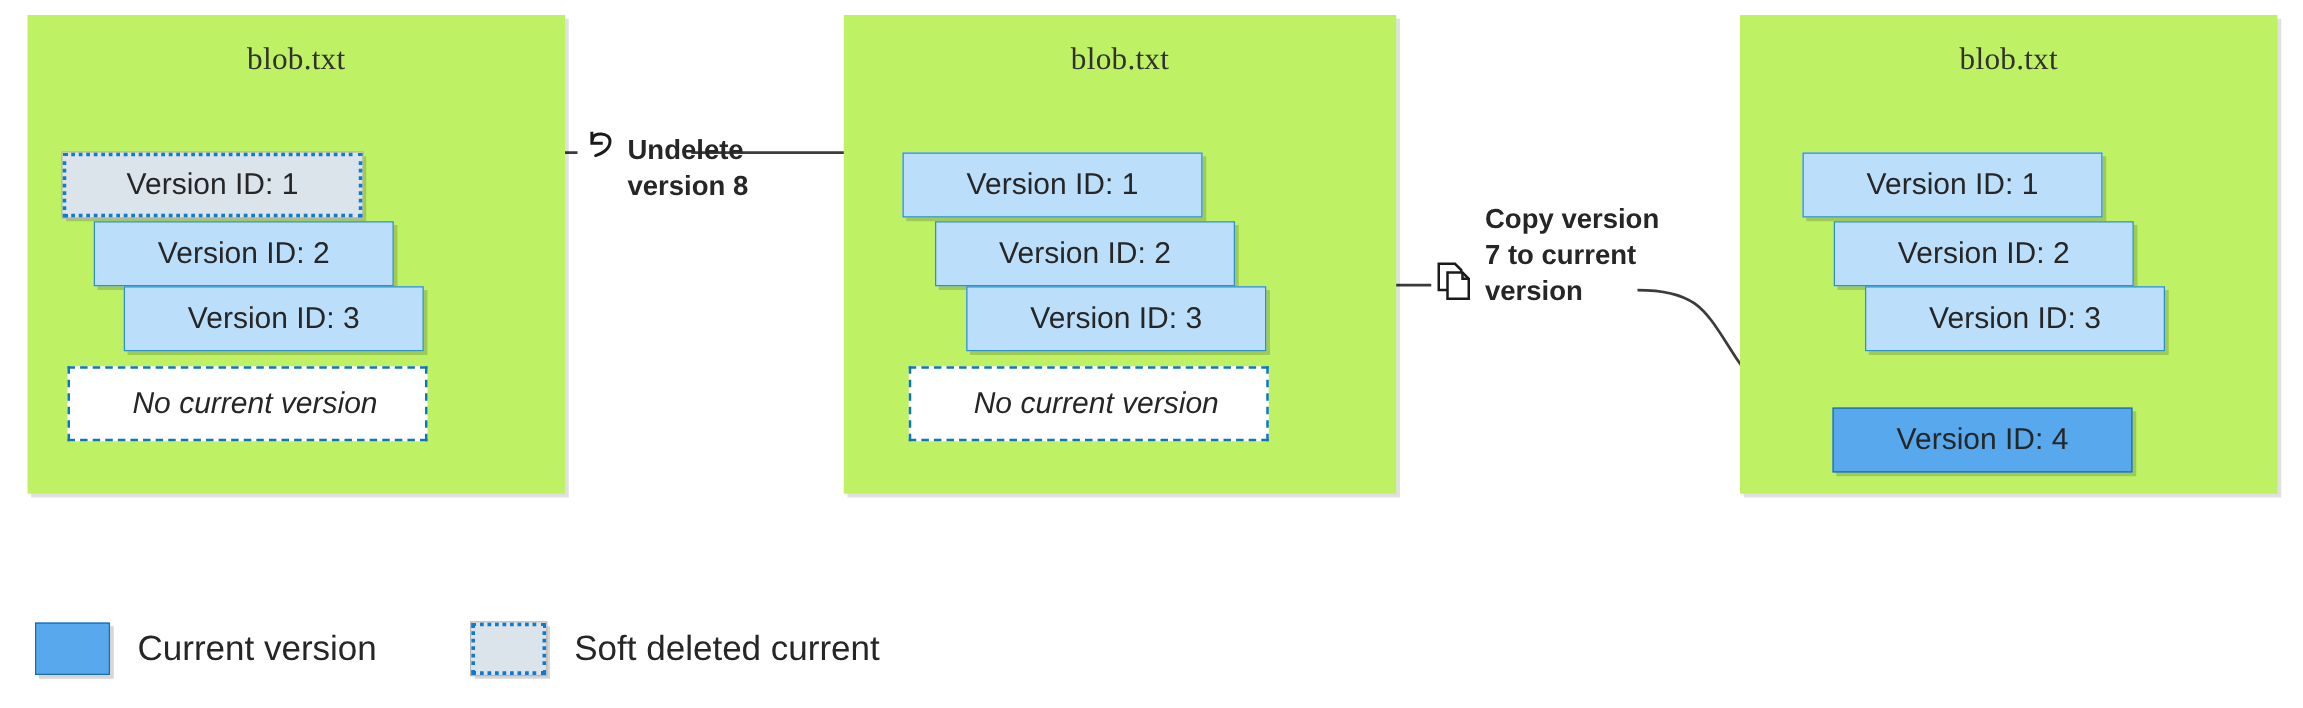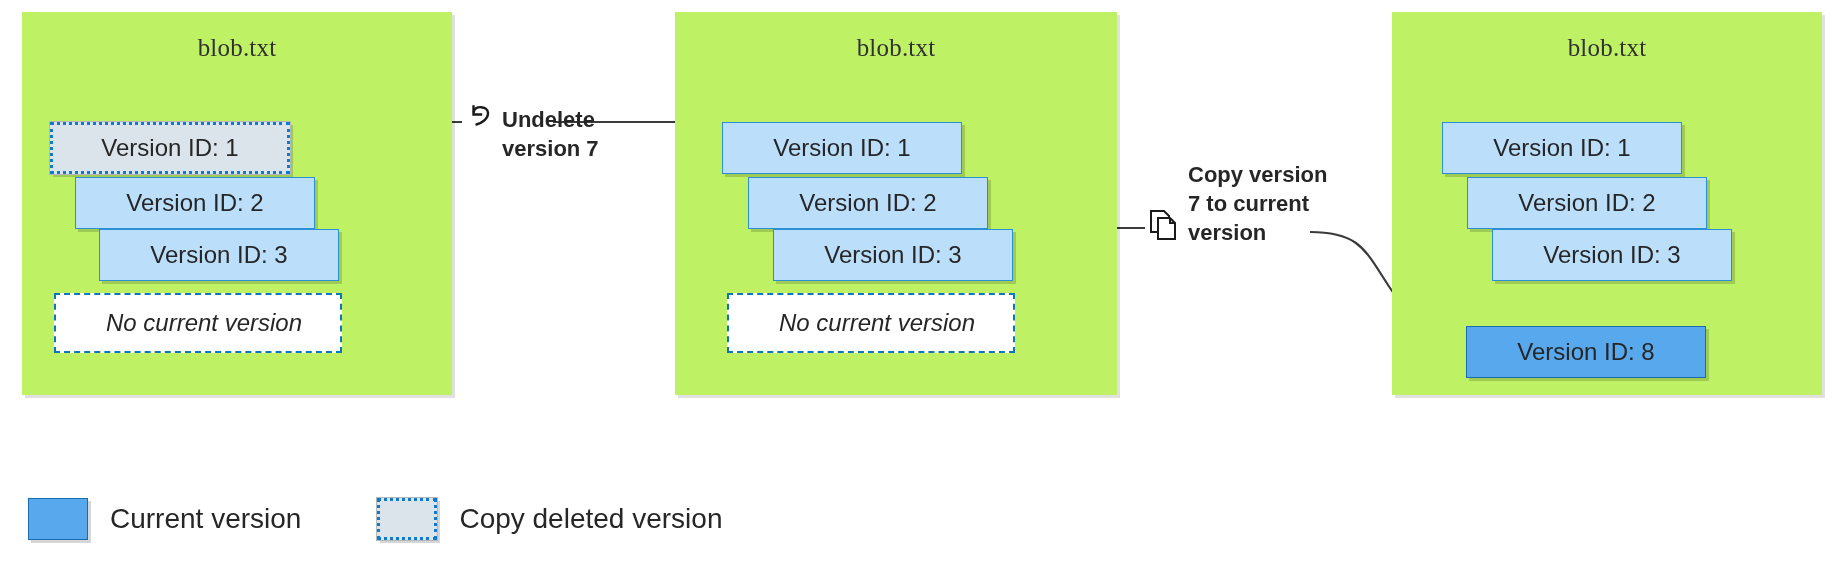--- a/index.html
+++ b/index.html
@@ -172,21 +172,21 @@
   <span>No current version</span>
 </div>
 
 <span class="annot-icon" style="left:466px; top:100px;">
   <svg width="30" height="30" viewBox="0 0 30 30" xmlns="http://www.w3.org/2000/svg">
     <path d="M7.5 6.5 L7.5 14.5 L15 14.5" fill="none" stroke="#1a1a1a" stroke-width="2.4" stroke-linecap="square" stroke-linejoin="miter"></path>
     <path d="M8 11.5 C 8 5.5, 22 5.5, 22 13 C 22 20, 14 23.5, 10.5 24.5" fill="none" stroke="#1a1a1a" stroke-width="2.4" stroke-linecap="round"></path>
   </svg>
 </span>
 <div class="annot" style="left:502px; top:105px; width:130px;">Undelete
-version 7</div>
+version 8</div>
 
 <div class="panel" id="panel-middle" style="left:675px; top:12px; width:442px; height:383px;">
   <div class="panel-title">blob.txt</div>
 </div>
 <div class="vbox previous" style="left:722px; top:96px; width:240px; height:52px;">
   <span>Version ID: 1</span>
 </div>
 <div class="vbox previous" style="left:748px; top:151px; width:240px; height:52px;">
   <span>Version ID: 2</span>
 </div>
@@ -214,25 +214,25 @@
 <div class="vbox previous" style="left:1442px; top:96px; width:240px; height:52px;">
   <span>Version ID: 1</span>
 </div>
 <div class="vbox previous" style="left:1467px; top:151px; width:240px; height:52px;">
   <span>Version ID: 2</span>
 </div>
 <div class="vbox previous" style="left:1492px; top:203px; width:240px; height:52px;">
   <span>Version ID: 3</span>
 </div>
 <div class="vbox current" style="left:1466px; top:300px; width:240px; height:52px;">
-  <span>Version ID: 8</span>
+  <span>Version ID: 4</span>
 </div>
 
 <div class="legend">
   <div class="legend-item">
     <span class="legend-swatch current"></span>
     <span class="legend-label">Current version</span>
   </div>
   <div class="legend-item">
     <span class="legend-swatch softdeleted"></span>
-    <span class="legend-label">Copy deleted version</span>
+    <span class="legend-label">Soft deleted current</span>
   </div>
 </div>
 
 </body></html>

